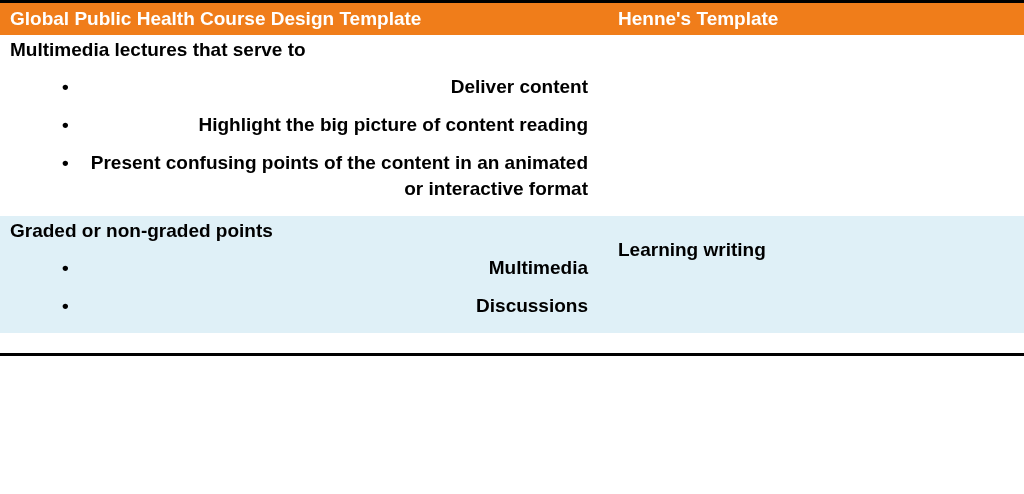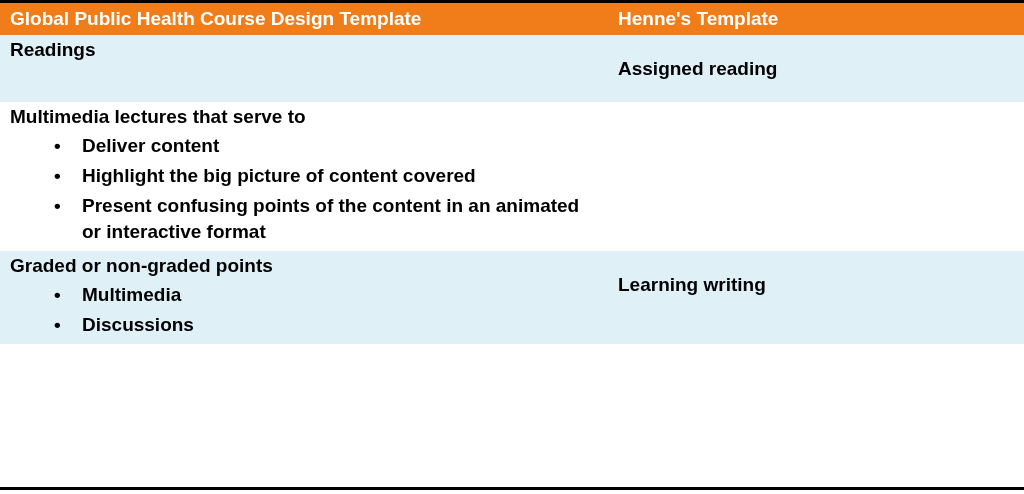--- a/index.html
+++ b/index.html
@@ -8,21 +8,21 @@
   }
   body {
     width: 1024px;
     height: 494px;
     background: #ffffff;
     font-family: "Liberation Sans", sans-serif;
     overflow: hidden;
   }
   .table-wrap {
     width: 1024px;
-    height: 490px;
+    height: 356px;
     box-sizing: border-box;
     border-top: 3px solid #000000;
     border-bottom: 3px solid #000000;
     background: #ffffff;
   }
   table.course-table {
     width: 1024px;
     border-collapse: collapse;
     table-layout: fixed;
   }
@@ -57,22 +57,23 @@
     padding: 0;
   }
   ul.bullets {
     list-style: none;
     margin: 0;
     padding: 0;
   }
   ul.bullets li {
     position: relative;
     padding-left: 68px;
-    margin: 4px;
+    margin: 12px;
     line-height: 26px;
+    text-align: right;
   }
   ul.bullets li::before {
     content: "•";
     position: absolute;
     left: 40px;
     top: 0;
     font-size: 19px;
     line-height: 26px;
   }
 </style>
@@ -85,37 +86,27 @@
       <col class="col-left">
       <col class="col-right">
     </colgroup>
     <thead>
       <tr>
         <th>Global Public Health Course Design Template</th>
         <th>Henne's Template</th>
       </tr>
     </thead>
     <tbody id="table-body">
-        <tr class="band-blue">
-          <td>
-            <div class="cell-lines">
-              <p>Readings</p>
-            </div>
-          </td>
-          <td>
-            <p>Assigned reading</p>
-          </td>
-        </tr>
         <tr class="band-light">
           <td>
             <div class="cell-lines">
               <p>Multimedia lectures that serve to</p>
               <ul class="bullets">
                 <li>Deliver content</li>
-                <li>Highlight the big picture of content covered</li>
+                <li>Highlight the big picture of content reading</li>
                 <li>Present confusing points of the content in an animated or interactive format</li>
               </ul>
             </div>
           </td>
           <td>
             <p>&nbsp;</p>
           </td>
         </tr>
         <tr class="band-blue">
           <td>

